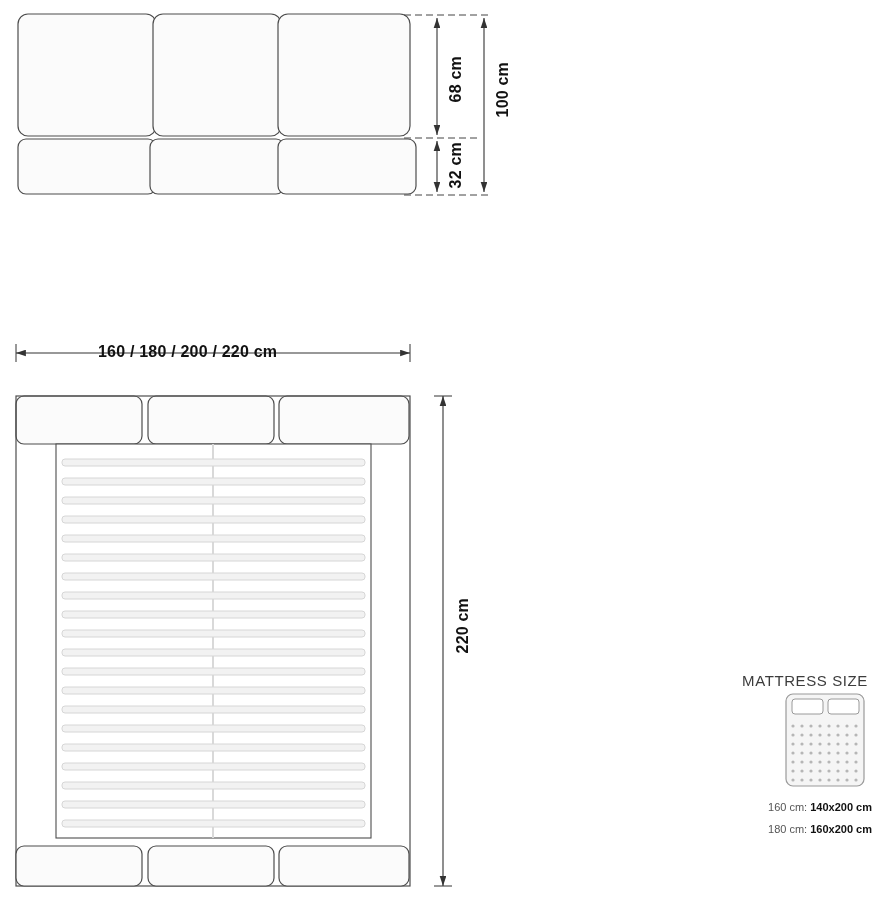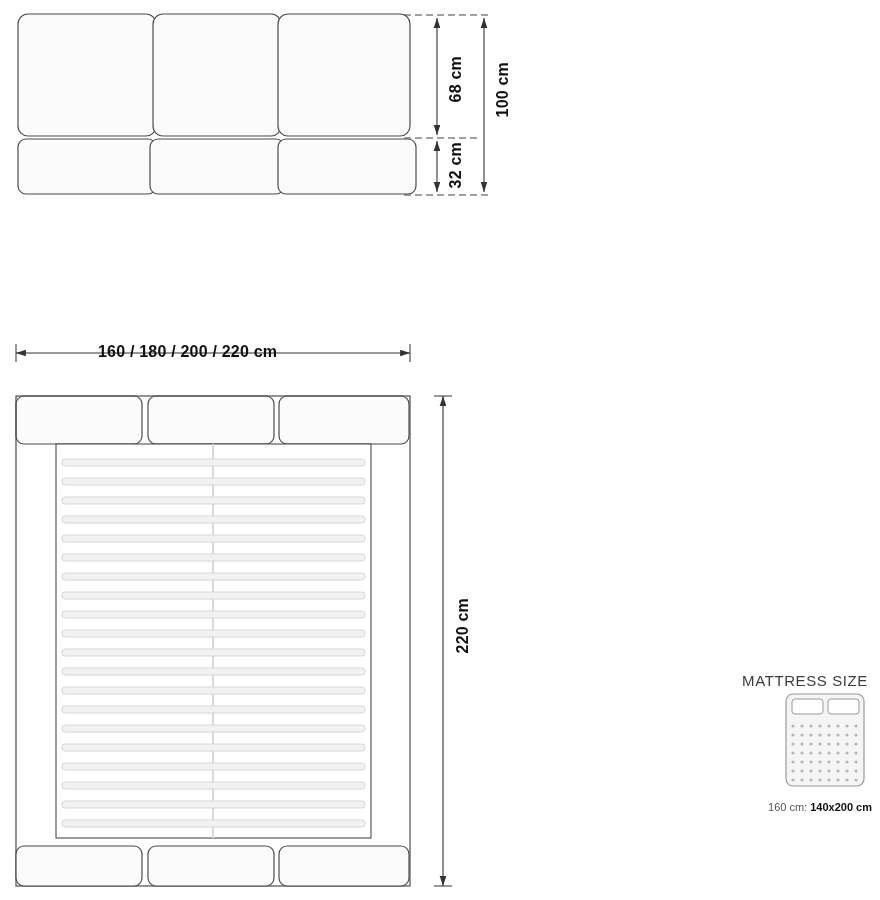--- a/index.html
+++ b/index.html
@@ -235,15 +235,19 @@
 
   <div class="mattress-box">
     <div class="mattress-title">MATTRESS SIZE</div>
   </div>
 
   <div class="mattress-legend">
     <div>
       <span>160 cm:</span>
       <b>140x200 cm</b>
     </div>
+    <div>
+      <span>180 cm:</span>
+      <b>160x200 cm</b>
+    </div>
   </div>
 
 </div>
 
 </body></html>

